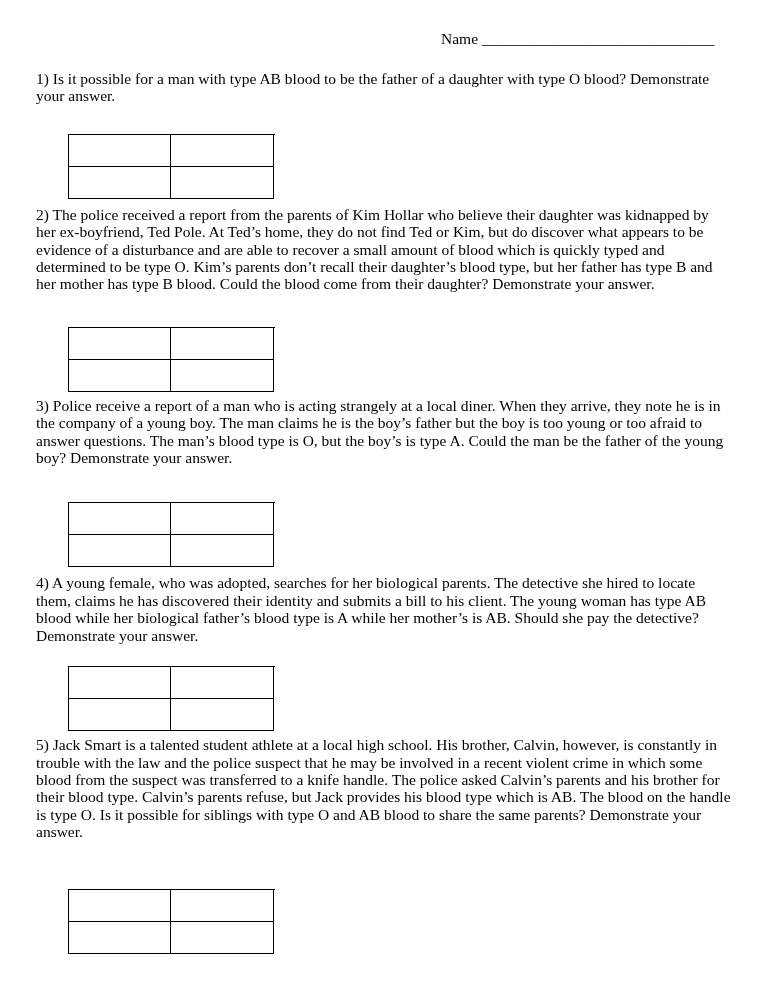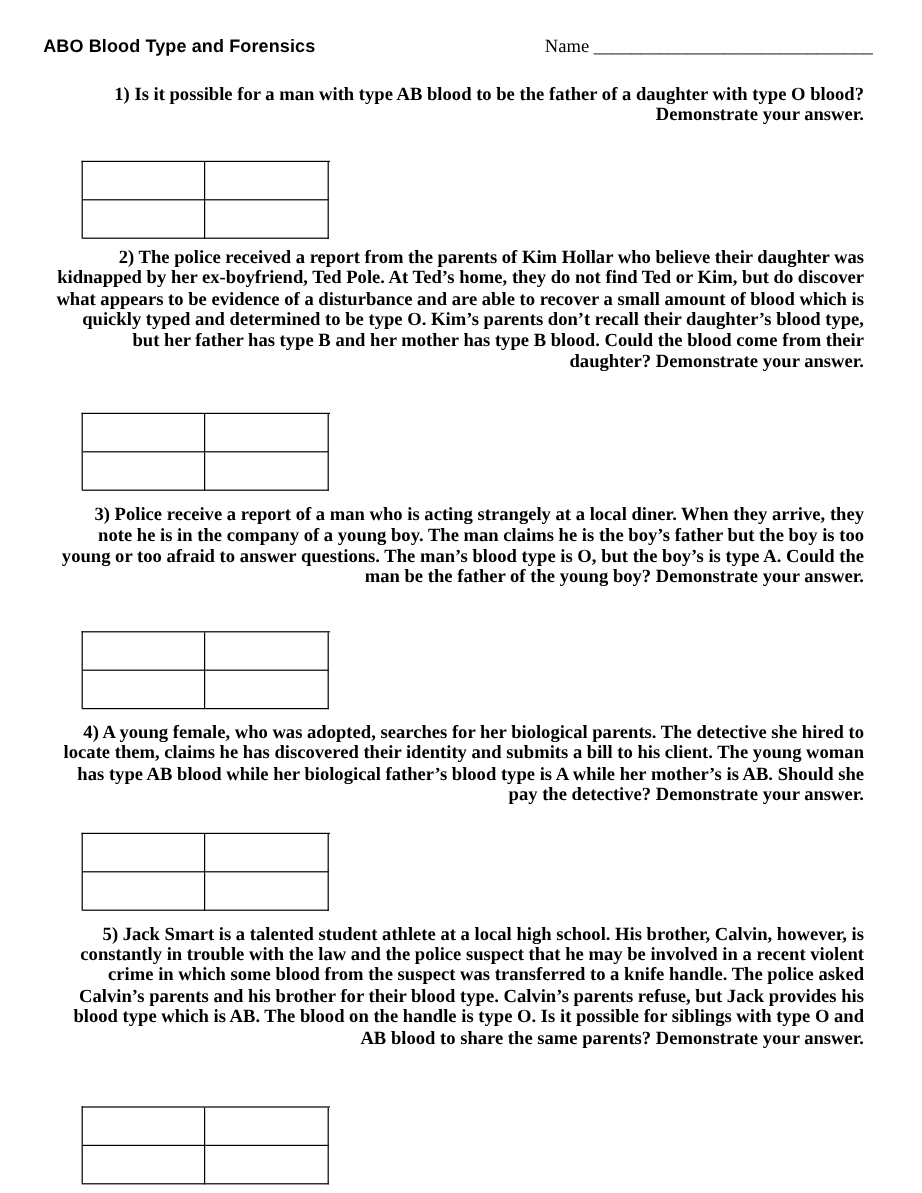--- a/index.html
+++ b/index.html
@@ -26,33 +26,31 @@
     font-weight: bold;
     font-size: 15px;
     letter-spacing: 0.1px;
   }
   .name-group {
     position: absolute;
     left: 405px;
     top: 0;
     white-space: nowrap;
     font-size: 15.5px;
-    margin-left: 13px;
   }
   .name-blank {
     letter-spacing: 0;
     display: inline-block;
   }
   .intro {
     margin: 0 0 0 0;
   }
   .q-text {
-    margin: 11px;
-    text-align: right;
-    font-weight: bold;
+    margin: 0;
+    text-align: left;
   }
   .punnett {
     display: grid;
     grid-template-columns: 102px 103px;
     width: 207px;
     border-top: 1px solid #000;
     border-left: 1px solid #000;
     margin-left: 32px;
   }
   .punnett .cell {
@@ -68,21 +66,20 @@
   .sq-5 { margin-top: 48px; margin-bottom: 0; }
   .q-1 { margin-top: 0; }
   .q-2 { margin-top: 0; }
 </style>
 </head>
 <body>
 
 <div class="page">
 
   <div class="header">
-    <span class="title">ABO Blood Type and Forensics</span>
     <span class="name-group">
       <span>Name</span>
       <span class="name-blank">______________________________</span>
     </span>
   </div>
 
 
   <div>
     <p class="q-text q-1">1) Is it possible for a man with type AB blood to be the father of a daughter with type O blood? Demonstrate your answer.</p>
     <div class="punnett sq-1">

